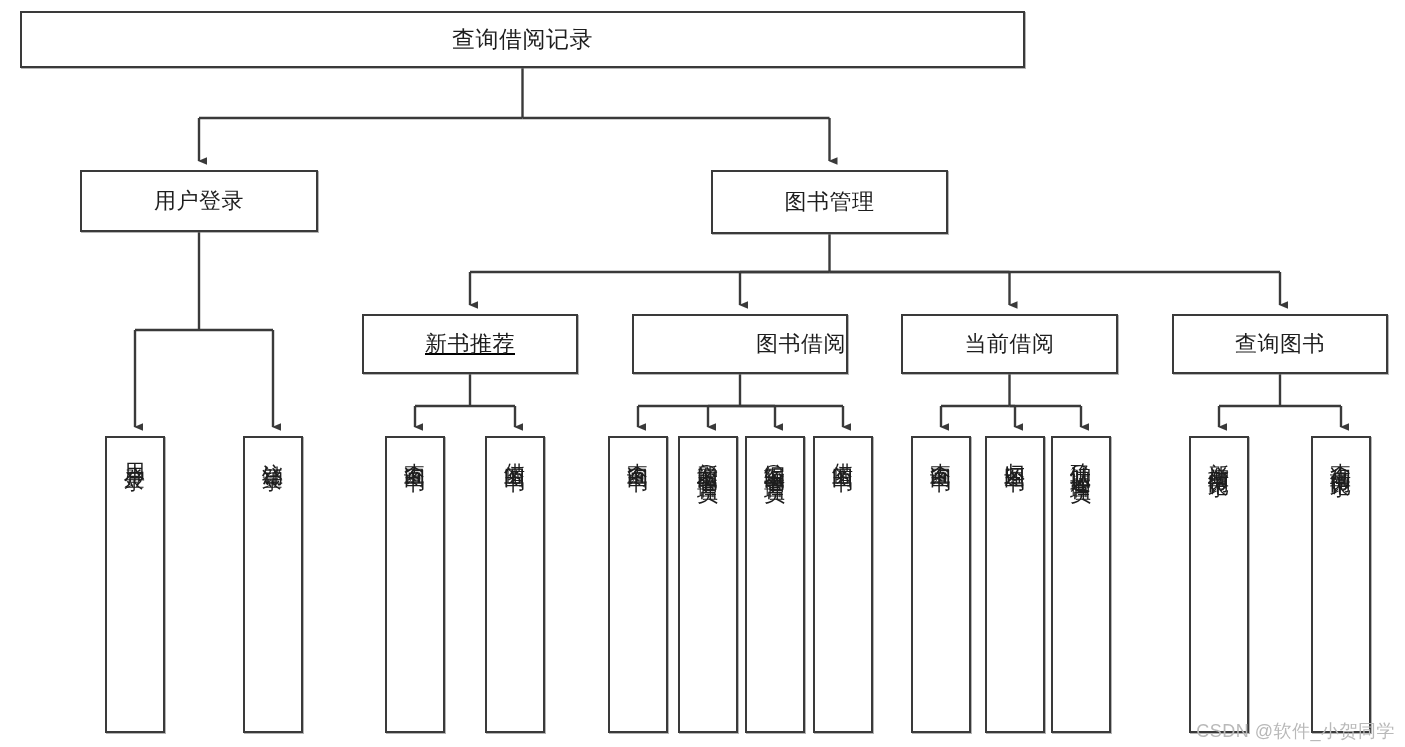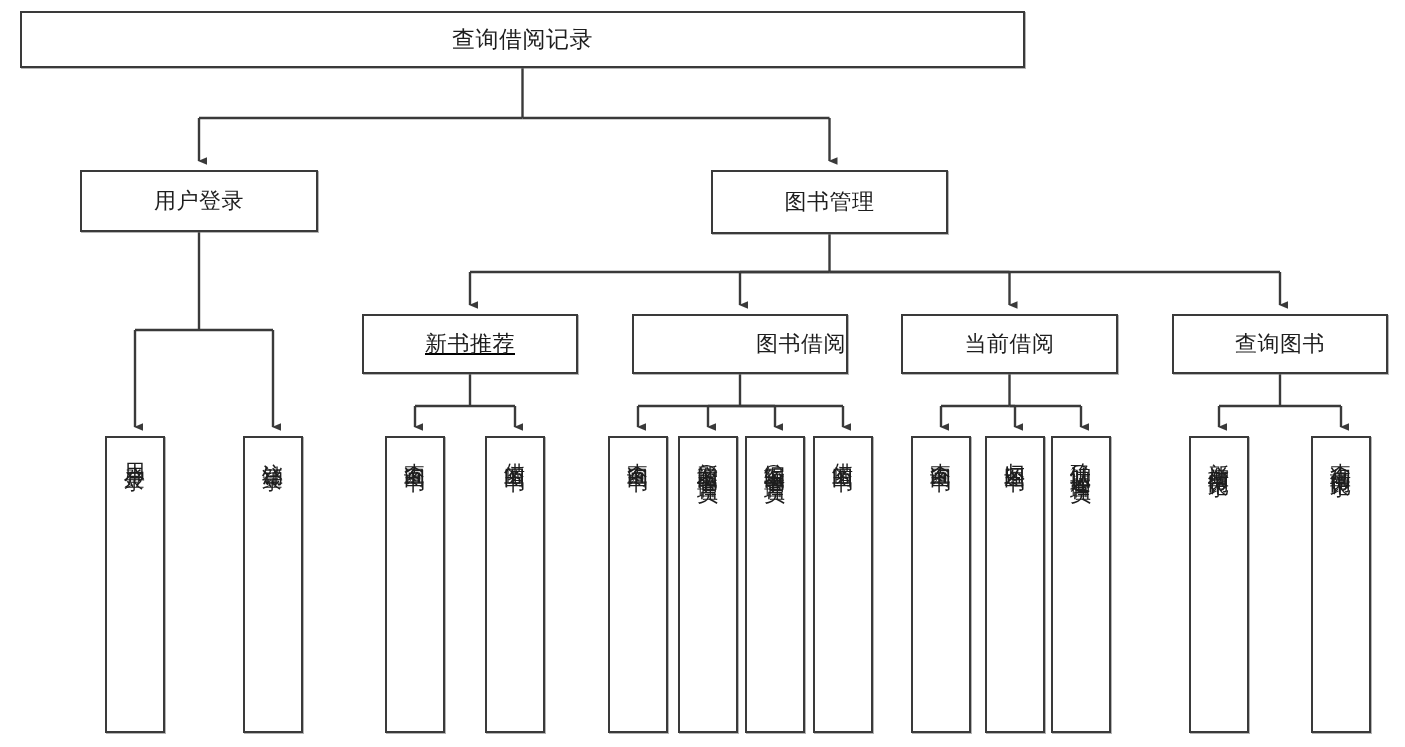--- a/index.html
+++ b/index.html
@@ -190,14 +190,15 @@
         <span class="node-label">确认归还（管理员）</span>
       </div>
       <div class="node vertical" style="left: 1189px; top: 436px; width: 60px; height: 297px;">
         <span class="node-label">新增借阅记录</span>
       </div>
       <div class="node vertical" style="left: 1311px; top: 436px; width: 60px; height: 297px;">
         <span class="node-label">查询借阅记录</span>
       </div>
     </div>
 
+  <div class="watermark">CSDN @软件_小贺同学</div>
 
 </div>
 
 </body></html>

